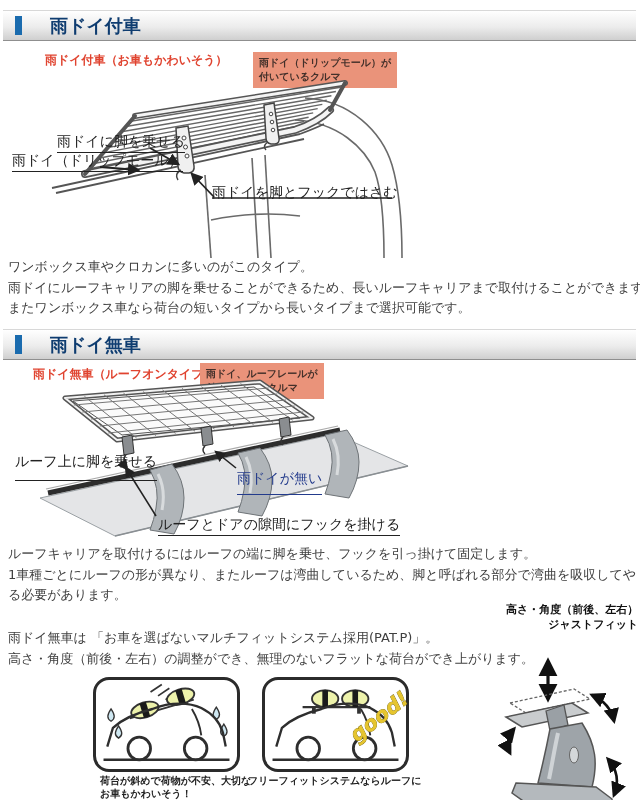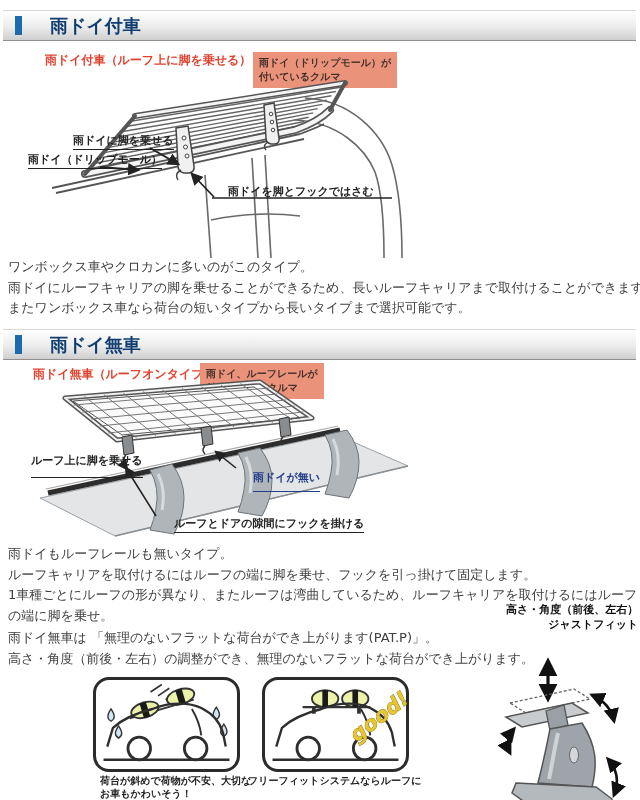--- a/index.html
+++ b/index.html
@@ -7,42 +7,42 @@
         font-family:"DejaVu Sans","Liberation Sans",sans-serif;}
   .hdr{position:absolute;left:3px;width:633px;height:29px;
        background:linear-gradient(180deg,#ffffff 0%,#ececec 55%,#cfcfcf 100%);
        border-top:1px solid #d8d8d8;border-bottom:1px solid #8f8f8f;
        display:flex;align-items:center;gap:19px;}
   .hdr .bar{width:7px;height:19px;background:#1a6bae;margin:0 9px 0 12px;}
   .hdr .t{font-size:18px;font-weight:bold;color:#0e3c70;}
   .typeLabel{position:absolute;font-size:12px;font-weight:bold;color:#e0432f;white-space:nowrap;}
   .callout{position:absolute;background:#ea937a;padding:4px 6px;font-size:10px;font-weight:bold;
            color:#43302a;line-height:14px;white-space:nowrap;}
-  .ann{position:absolute;font-size:11px;font-weight:bold;color:#222;white-space:nowrap;margin-left:16px;}
+  .ann{position:absolute;font-size:14px;font-weight:normal;color:#222;white-space:nowrap;}
   .ann.u{border-bottom:1.5px solid #222;padding-bottom:1px;}
   .ann.blue{color:#233b8c;border-bottom:1.5px solid #233b8c;padding-bottom:6px;}
   .btxt{position:absolute;font-size:13px;color:#404040;line-height:20.5px;}
   .btxt .ln{white-space:nowrap;}
   .btxt .wrap{white-space:normal;}
   .adjNote{position:absolute;font-size:11px;font-weight:bold;color:#111;line-height:15px;white-space:nowrap;}
   .cartoonBox{position:absolute;border:3px solid #2b2b2b;border-radius:16px;background:#fff;}
   .cap{position:absolute;font-size:10px;font-weight:bold;color:#222;line-height:13px;white-space:nowrap;}
   svg{position:absolute;overflow:visible;}
 </style>
 </head>
 <body>
 
 <div id="page">
 
   <div class="hdr" style="top:10px;">
     <div class="bar"></div>
     <div class="t">雨ドイ付車</div>
   </div>
 
-  <div class="typeLabel" style="left:45px;top:52px;">雨ドイ付車（ルーフ上に脚を乗せる）</div>
+  <div class="typeLabel" style="left:45px;top:52px;">雨ドイ付車（お車もかわいそう）</div>
   <div class="callout" style="left:253px;top:52px;">
     <div>雨ドイ（ドリップモール）が</div>
     <div>付いているクルマ</div>
   </div>
 
   <svg style="left:0;top:70px;" width="420" height="190" viewBox="0 0 420 190">
     <defs>
       <marker id="ar1" viewBox="0 0 10 10" refX="8" refY="5" markerWidth="7" markerHeight="7" orient="auto-start-reverse">
         <path d="M0,0 L10,5 L0,10 z" fill="#222"></path>
       </marker>
@@ -193,27 +193,26 @@
       <path d="M216,74 L236,90" marker-start="url(#ar2)"></path>
       <path d="M156,138 L126,90" marker-end="url(#ar2)"></path>
     </g>
   </svg>
 
   <div class="ann" style="left:15px;top:453px;border-bottom:1.5px solid #222;padding-bottom:9px;">ルーフ上に脚を乗せる</div>
   <div class="ann blue" style="left:237px;top:470px;">雨ドイが無い</div>
   <div class="ann u" style="left:158px;top:516px;">ルーフとドアの隙間にフックを掛ける</div>
 
   <div class="btxt" style="left:8px;top:544px;width:632px;">
-    <div class="ln">雨ドイもルーフレールも無いタイプ。</div>
     <div class="ln">ルーフキャリアを取付けるにはルーフの端に脚を乗せ、フックを引っ掛けて固定します。</div>
-    <div class="wrap">1車種ごとにルーフの形が異なり、またルーフは湾曲しているため、ルーフキャリアを取付けるにはルーフの端に脚を乗せ。</div>
+    <div class="wrap">1車種ごとにルーフの形が異なり、またルーフは湾曲しているため、脚と呼ばれる部分で湾曲を吸収してやる必要があります。</div>
   </div>
 
   <div class="btxt" style="left:8px;top:628px;width:510px;">
-    <div class="ln">雨ドイ無車は 「無理のないフラットな荷台ができ上がります(PAT.P)」。</div>
+    <div class="ln">雨ドイ無車は 「お車を選ばないマルチフィットシステム採用(PAT.P)」。</div>
     <div class="ln">高さ・角度（前後・左右）の調整ができ、無理のないフラットな荷台ができ上がります。</div>
   </div>
 
   <div class="adjNote" style="left:506px;top:602px;text-align:right;">
     <div>高さ・角度（前後、左右）</div>
     <div>ジャストフィット</div>
   </div>
 
   <svg style="left:496px;top:655px;" width="140" height="145" viewBox="0 0 140 145">
     <defs>

